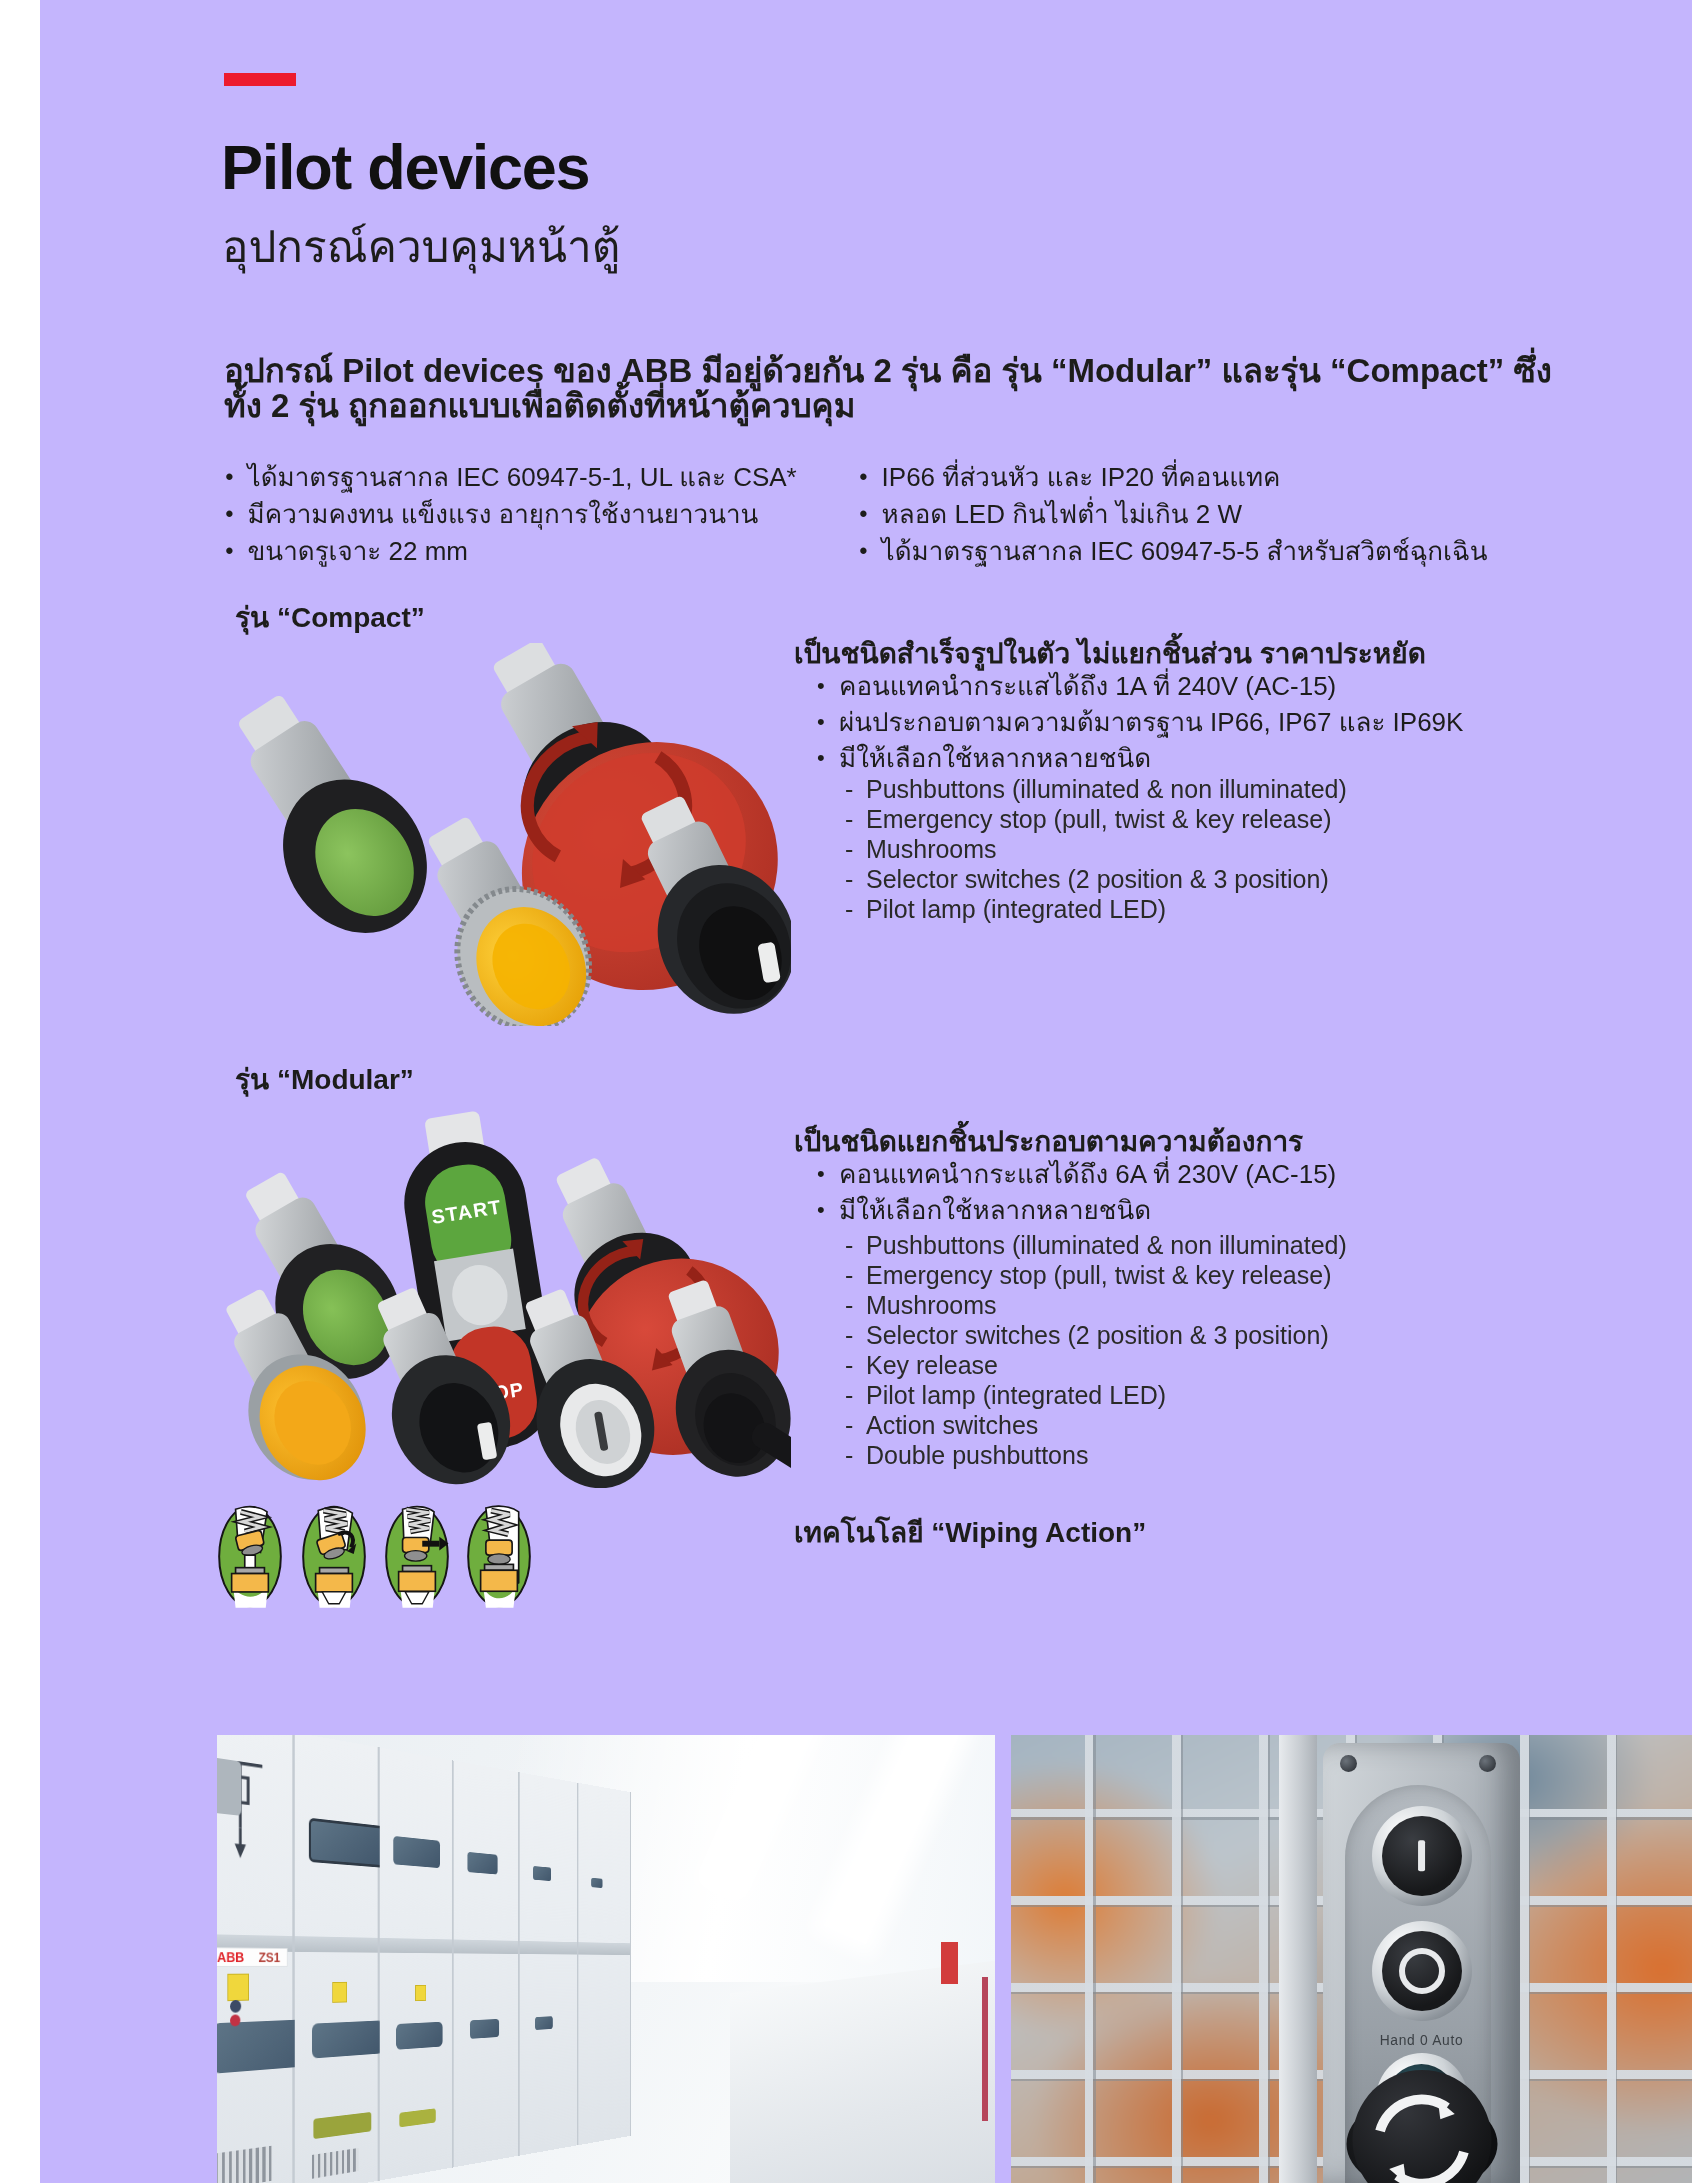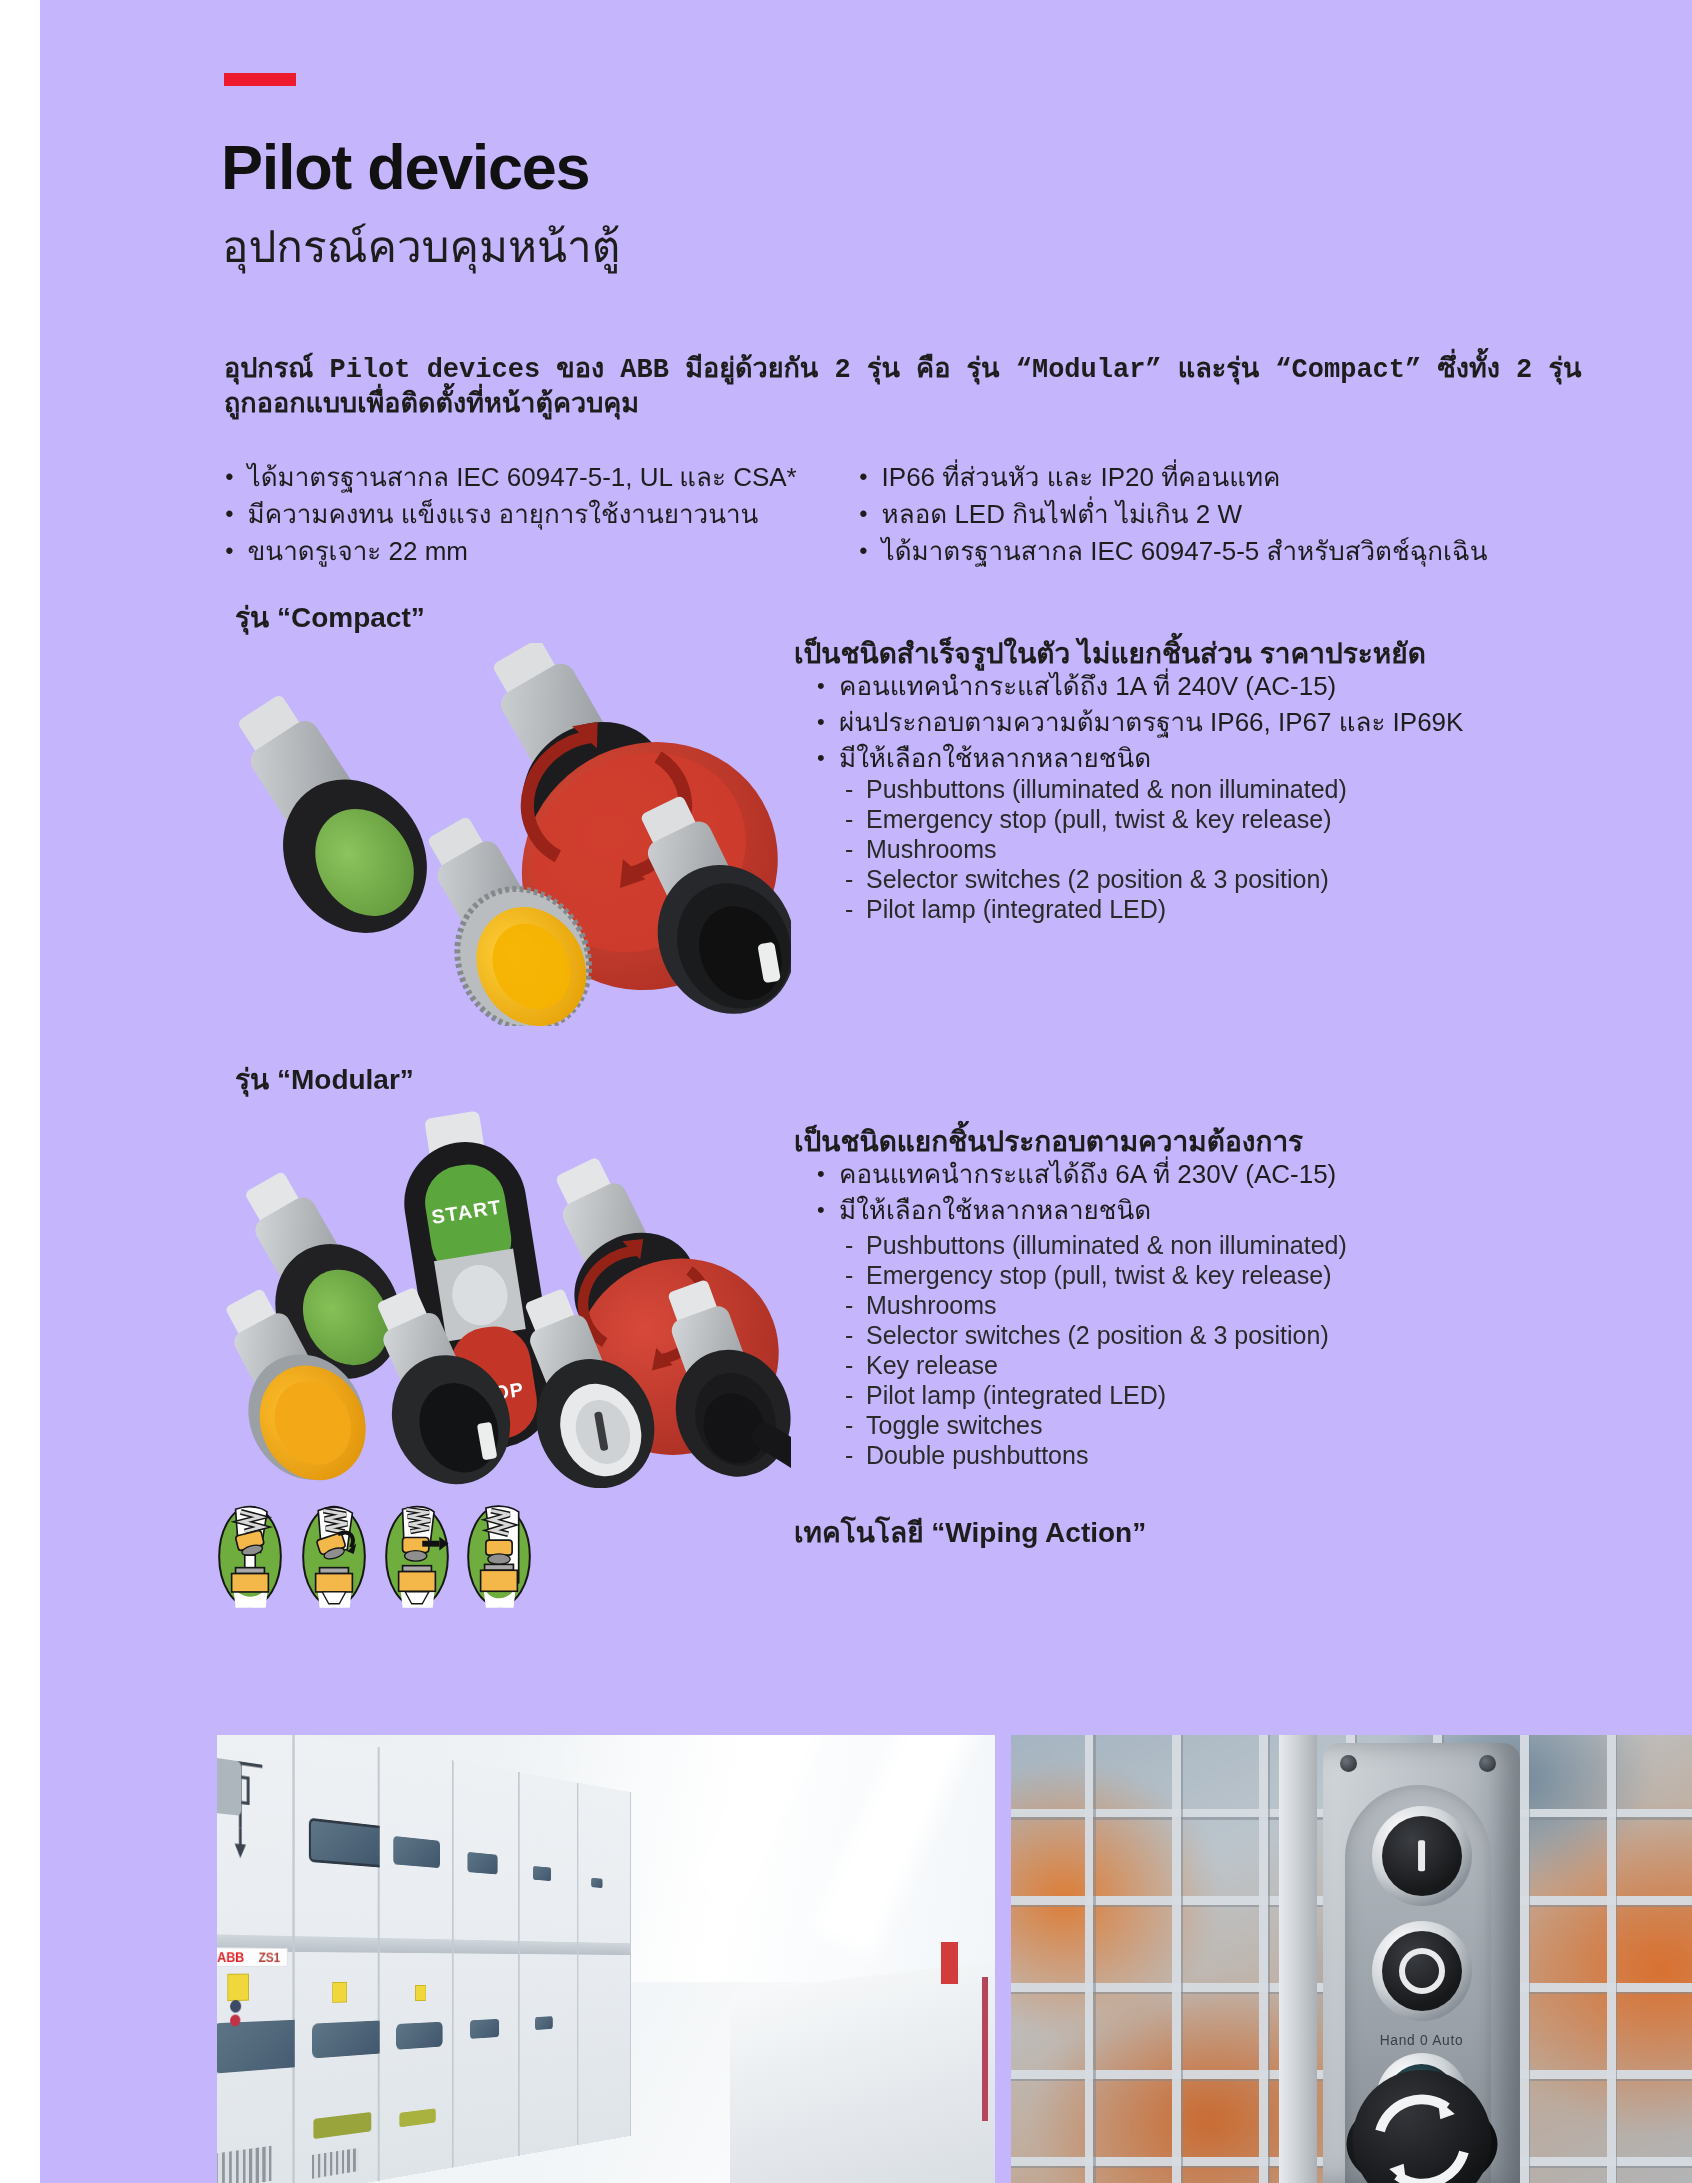--- a/index.html
+++ b/index.html
@@ -6,21 +6,21 @@
   .page{position:relative;width:1692px;height:2183px;background:#c4b5fd;overflow:hidden;
         font-family:"Liberation Sans","DejaVu Sans",sans-serif;color:#1d1d1b;margin-left:40px;}
   .abs{position:absolute;}
 
   
   .red-dash{position:absolute;left:184px;top:73px;width:72px;height:12.5px;background:#ed1b2d;}
   .page-title{position:absolute;left:181px;top:131px;font-size:63px;font-weight:700;letter-spacing:-1.3px;color:#111;}
   .page-subtitle{position:absolute;left:182px;top:211px;font-size:44px;font-weight:400;color:#1d1d1b;}
 
   
-  .intro{position:absolute;left:184px;top:353px;width:1361px;font-size:27px;font-weight:700;line-height:35px;font-family:Liberation Mono, monospace;}
+  .intro{position:absolute;left:184px;top:353px;width:1361px;font-size:33px;font-weight:700;line-height:35px;}
   .feature-list{position:absolute;margin:0;padding:0;list-style:none;font-size:26px;line-height:37px;}
   .feature-list li{position:relative;padding-left:23.6px;}
   .feature-list li::before{content:"•";position:absolute;left:1.3px;top:0;font-size:23.6px;}
   .fl-left{left:184px;top:459px;width:623px;}
   .fl-right{left:818px;top:459px;width:721px;}
 
   .model-heading{position:absolute;left:195px;font-size:28px;font-weight:700;}
   .lead{position:absolute;left:754px;font-size:28px;font-weight:700;}
   .sec-bullets{position:absolute;left:777px;margin:0;padding:0;list-style:none;font-size:26px;line-height:36px;}
   .sec-bullets li{position:relative;padding-left:22px;}
@@ -280,21 +280,21 @@
     <li>คอนแทคนำกระแสได้ถึง 6A ที่ 230V (AC-15)</li>
     <li>มีให้เลือกใช้หลากหลายชนิด</li>
   </ul>
   <ul class="type-list" style="top:1230px;">
     <li>Pushbuttons (illuminated &amp; non illuminated)</li>
     <li>Emergency stop (pull, twist &amp; key release)</li>
     <li>Mushrooms</li>
     <li>Selector switches (2 position &amp; 3 position)</li>
     <li>Key release</li>
     <li>Pilot lamp (integrated LED)</li>
-    <li>Toggle switches</li>
+    <li>Action switches</li>
     <li>Double pushbuttons</li>
   </ul>
 
   <svg class="wicon" style="left:177px;" viewBox="0 0 100 160">
     <ellipse cx="50" cy="80" rx="47" ry="76" fill="#6fae3e" stroke="#161616" stroke-width="3"></ellipse>
     <path d="M28,8 C44,2 64,3 76,12 L66,74 L32,64 Z" fill="#ffffff" stroke="#161616" stroke-width="2.5"></path>
     <path d="M24,122 C32,148 70,148 78,120 L74,158 L28,158 Z" fill="#ffffff"></path>
     <path d="M36,12 L66,20 L38,27 L68,35 L42,42" stroke="#161616" stroke-width="9" fill="none"></path>
     <path d="M36,12 L66,20 L38,27 L68,35 L42,42" stroke="#d8d8d8" stroke-width="4.5" fill="none"></path>
     <g transform="translate(50,57) rotate(-14)">

